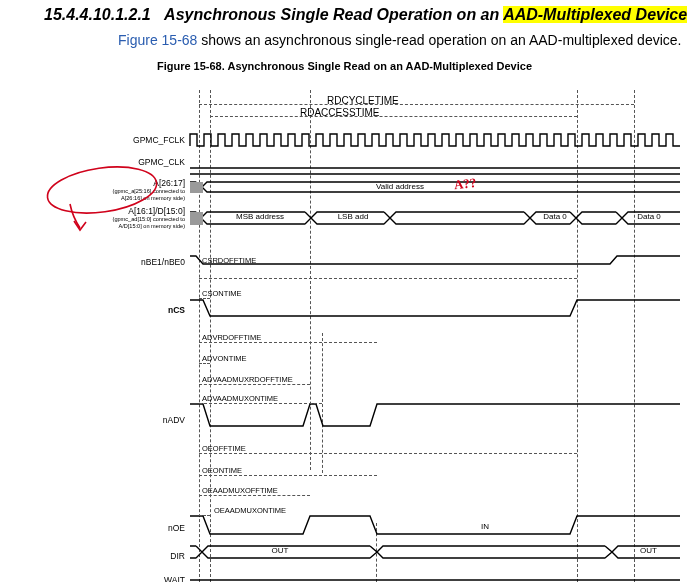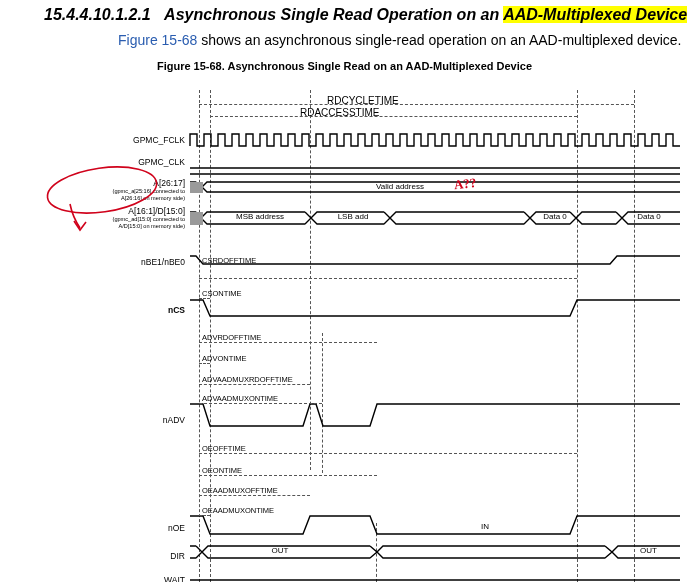--- a/index.html
+++ b/index.html
@@ -159,21 +159,21 @@
     <div class="dash-h" style="left:199px;top:325px;width:123px;"></div>
     <div class="lbl" style="left:202px;top:316px;">ADVAADMUXONTIME</div>
 
     <div class="dash-h" style="left:199px;top:375px;width:378px;"></div>
     <div class="lbl" style="left:202px;top:366px;">OEOFFTIME</div>
     <div class="dash-h" style="left:199px;top:397px;width:178px;"></div>
     <div class="lbl" style="left:202px;top:388px;">OEONTIME</div>
     <div class="dash-h" style="left:199px;top:417px;width:111px;"></div>
     <div class="lbl" style="left:202px;top:408px;">OEAADMUXOFFTIME</div>
     <div class="dash-h" style="left:199px;top:437px;width:11px;"></div>
-    <div class="lbl" style="left:202px;top:428px;text-align:right;">OEAADMUXONTIME</div>
+    <div class="lbl" style="left:214px;top:428px;text-align:right;">OEAADMUXONTIME</div>
 
     <svg class="overlay" viewBox="0 0 689 504">
       <g stroke="#d0021b" stroke-width="1.6" fill="none">
         <ellipse cx="102" cy="112" rx="55" ry="22" transform="rotate(-8 102 112)"></ellipse>
         <path d="M70,126 C72,136 76,144 80,150"></path>
         <path d="M74,143 L80,152 L86,144"></path>
       </g>
     </svg>
     <div class="redtext" style="left:454px;top:98px;transform:rotate(-6deg);">A??</div>
 

